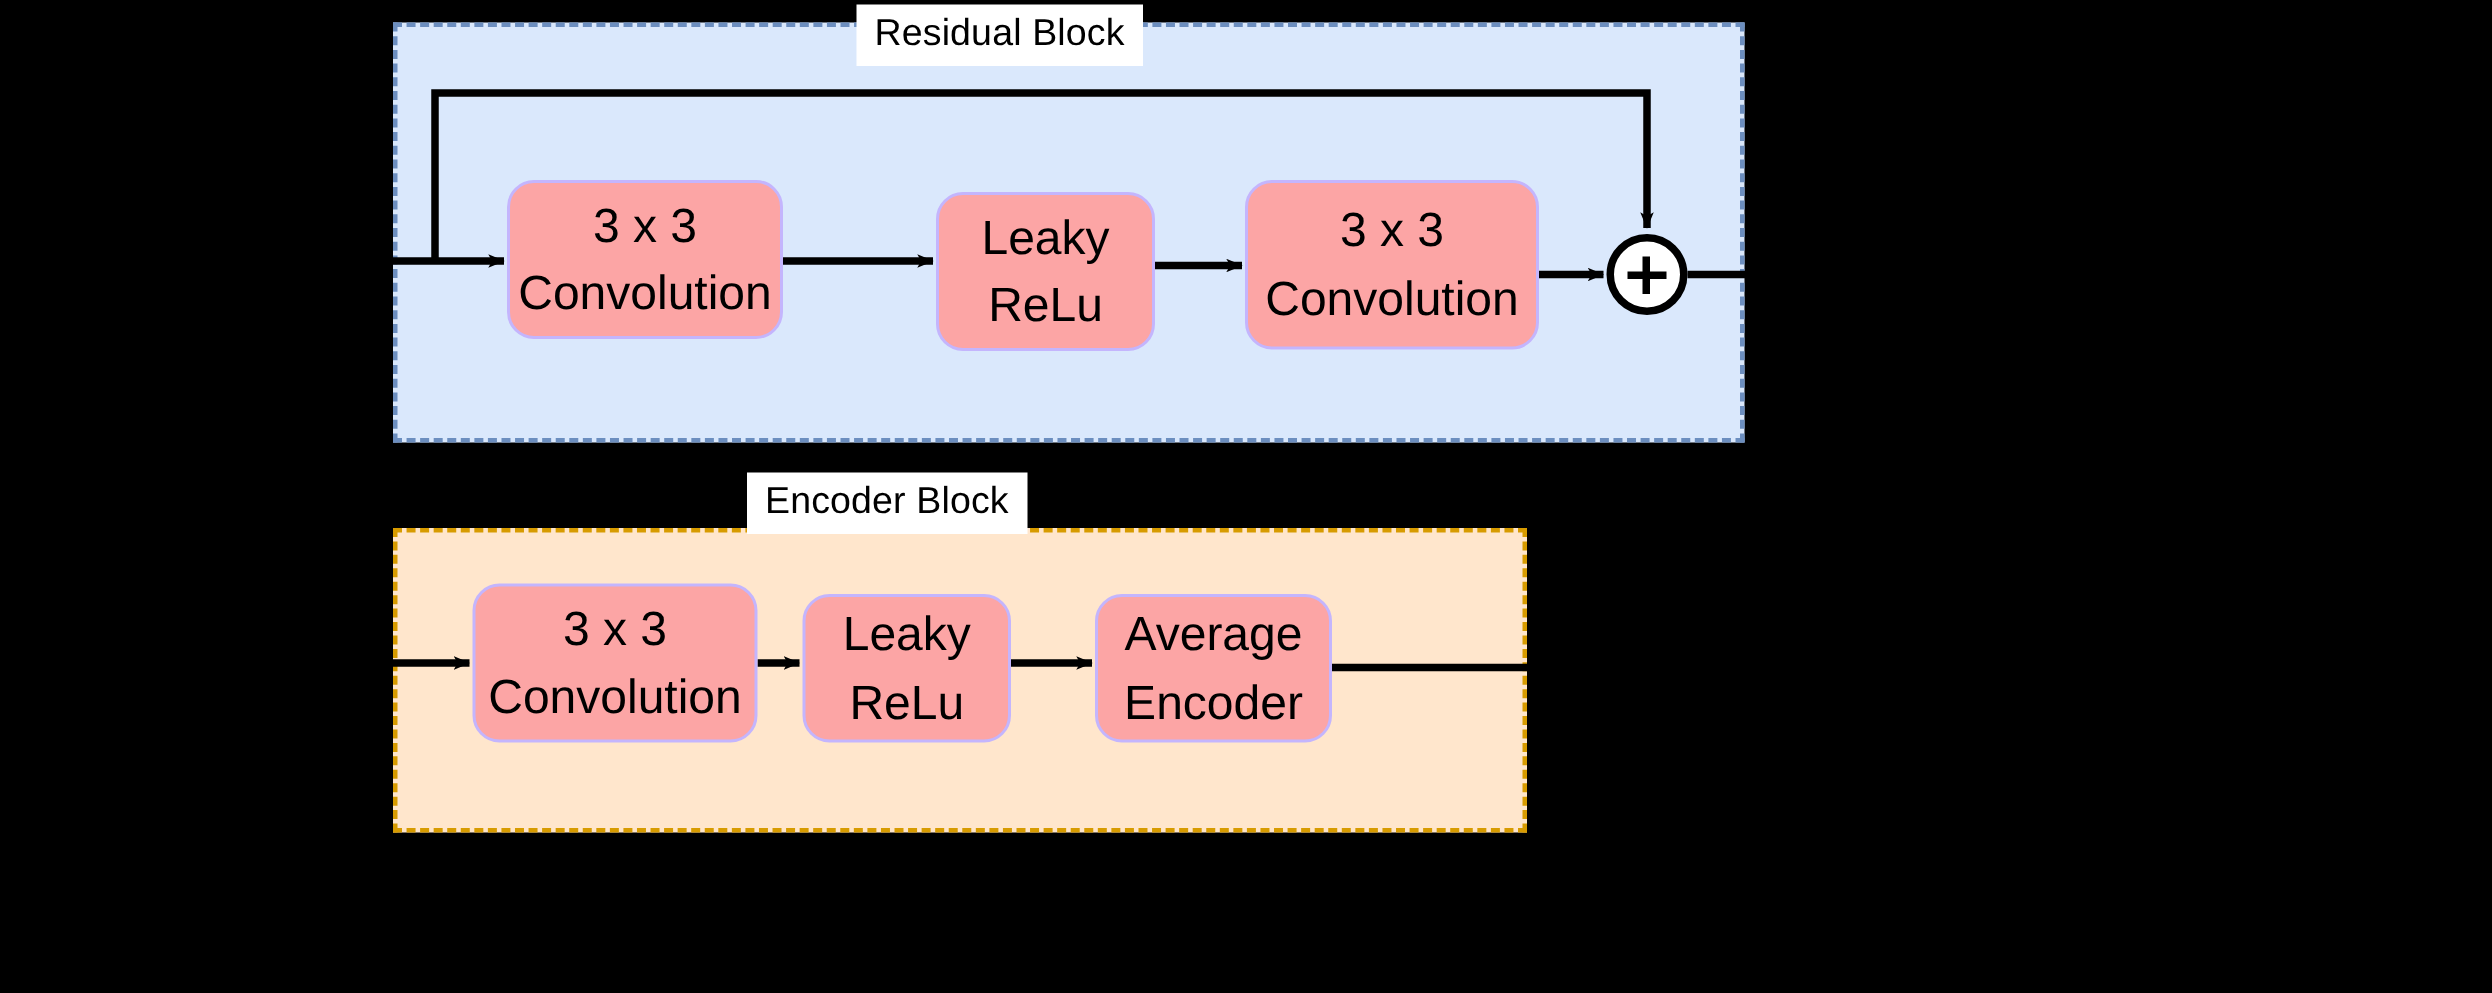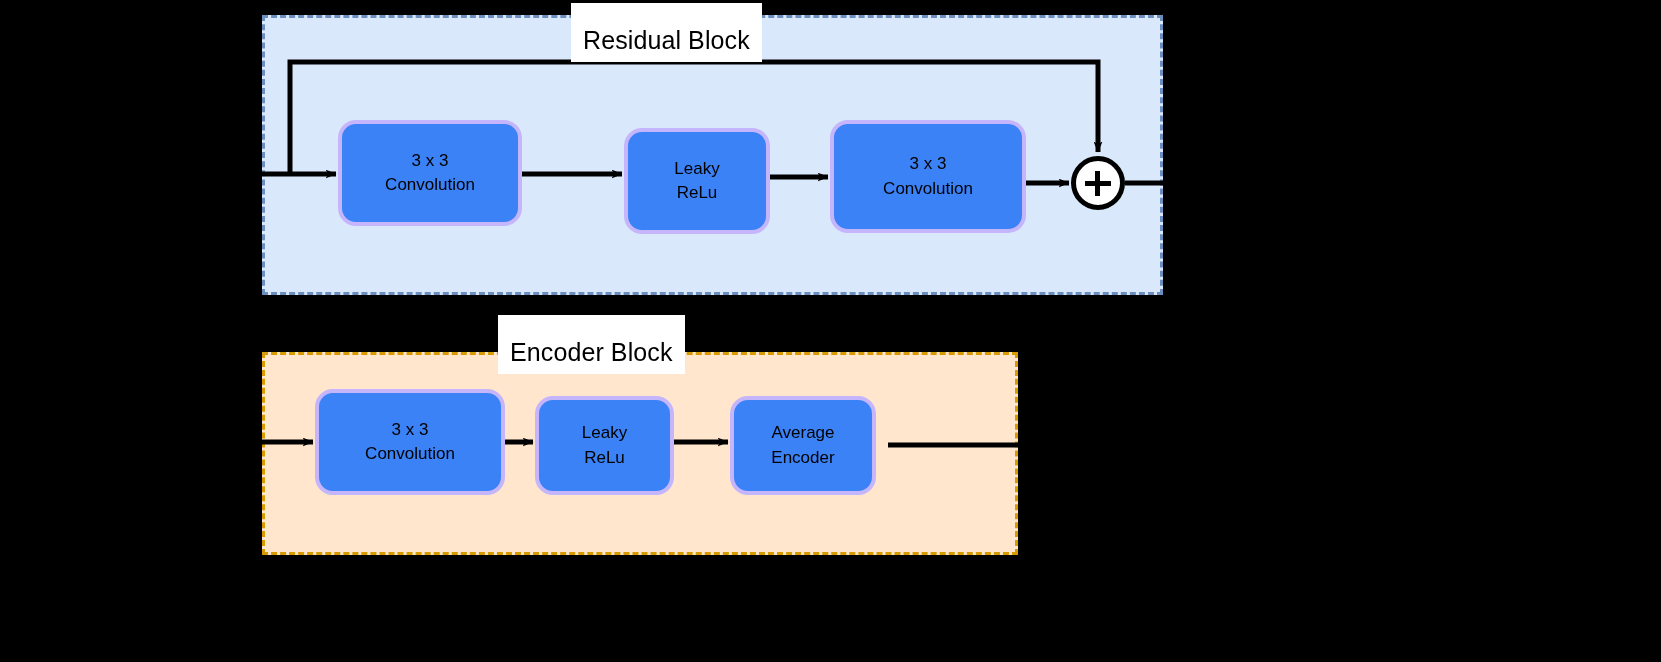--- a/index.html
+++ b/index.html
@@ -46,62 +46,62 @@
     border: 3px dashed #d79b00;
   }
 
   
   .group-title {
     position: absolute;
     background: #ffffff;
     color: #000000;
     font-size: 25px;
     line-height: 1;
-    padding: 25px 12px 9px 12px;
+    padding: 7px 12px 9px 12px;
     white-space: nowrap;
     letter-spacing: 0.1px;
   }
   .group-title.residual-title {
     left: 571px;
     top: 3px;
   }
   .group-title.encoder-title {
     left: 498px;
     top: 315px;
     text-align: center;
   }
 
   
   .node {
     position: absolute;
     box-sizing: border-box;
-    background: #3b82f6;
-    border: 4px solid #c4b5fd;
+    background: #fca5a5;
+    border: 2px solid #c4b5fd;
     border-radius: 18px;
     color: #000000;
     display: flex;
     flex-direction: column;
     align-items: center;
     justify-content: center;
     text-align: center;
-    font-size: 17px;
+    font-size: 32px;
     line-height: 1.42;
     white-space: nowrap;
   }
   .node .l1, .node .l2 { display: block; }
 
   
   .n-res-conv1 { left: 338px; top: 120px; width: 184px; height: 106px; }
   .n-res-relu  { left: 624px; top: 128px; width: 146px; height: 106px; }
   .n-res-conv2 { left: 830px; top: 120px; width: 196px; height: 113px; }
 
   
   .n-enc-conv  { left: 315px; top: 389px; width: 190px; height: 106px; }
   .n-enc-relu  { left: 535px; top: 396px; width: 139px; height: 99px; }
-  .n-enc-pool  { left: 730px; top: 396px; width: 146px; height: 99px; }
+  .n-enc-pool  { left: 730px; top: 396px; width: 158px; height: 99px; }
 
   
   .sum-node {
     position: absolute;
     left: 1071px;
     top: 156px;
     width: 54px;
     height: 54px;
     box-sizing: border-box;
     background: #ffffff;

